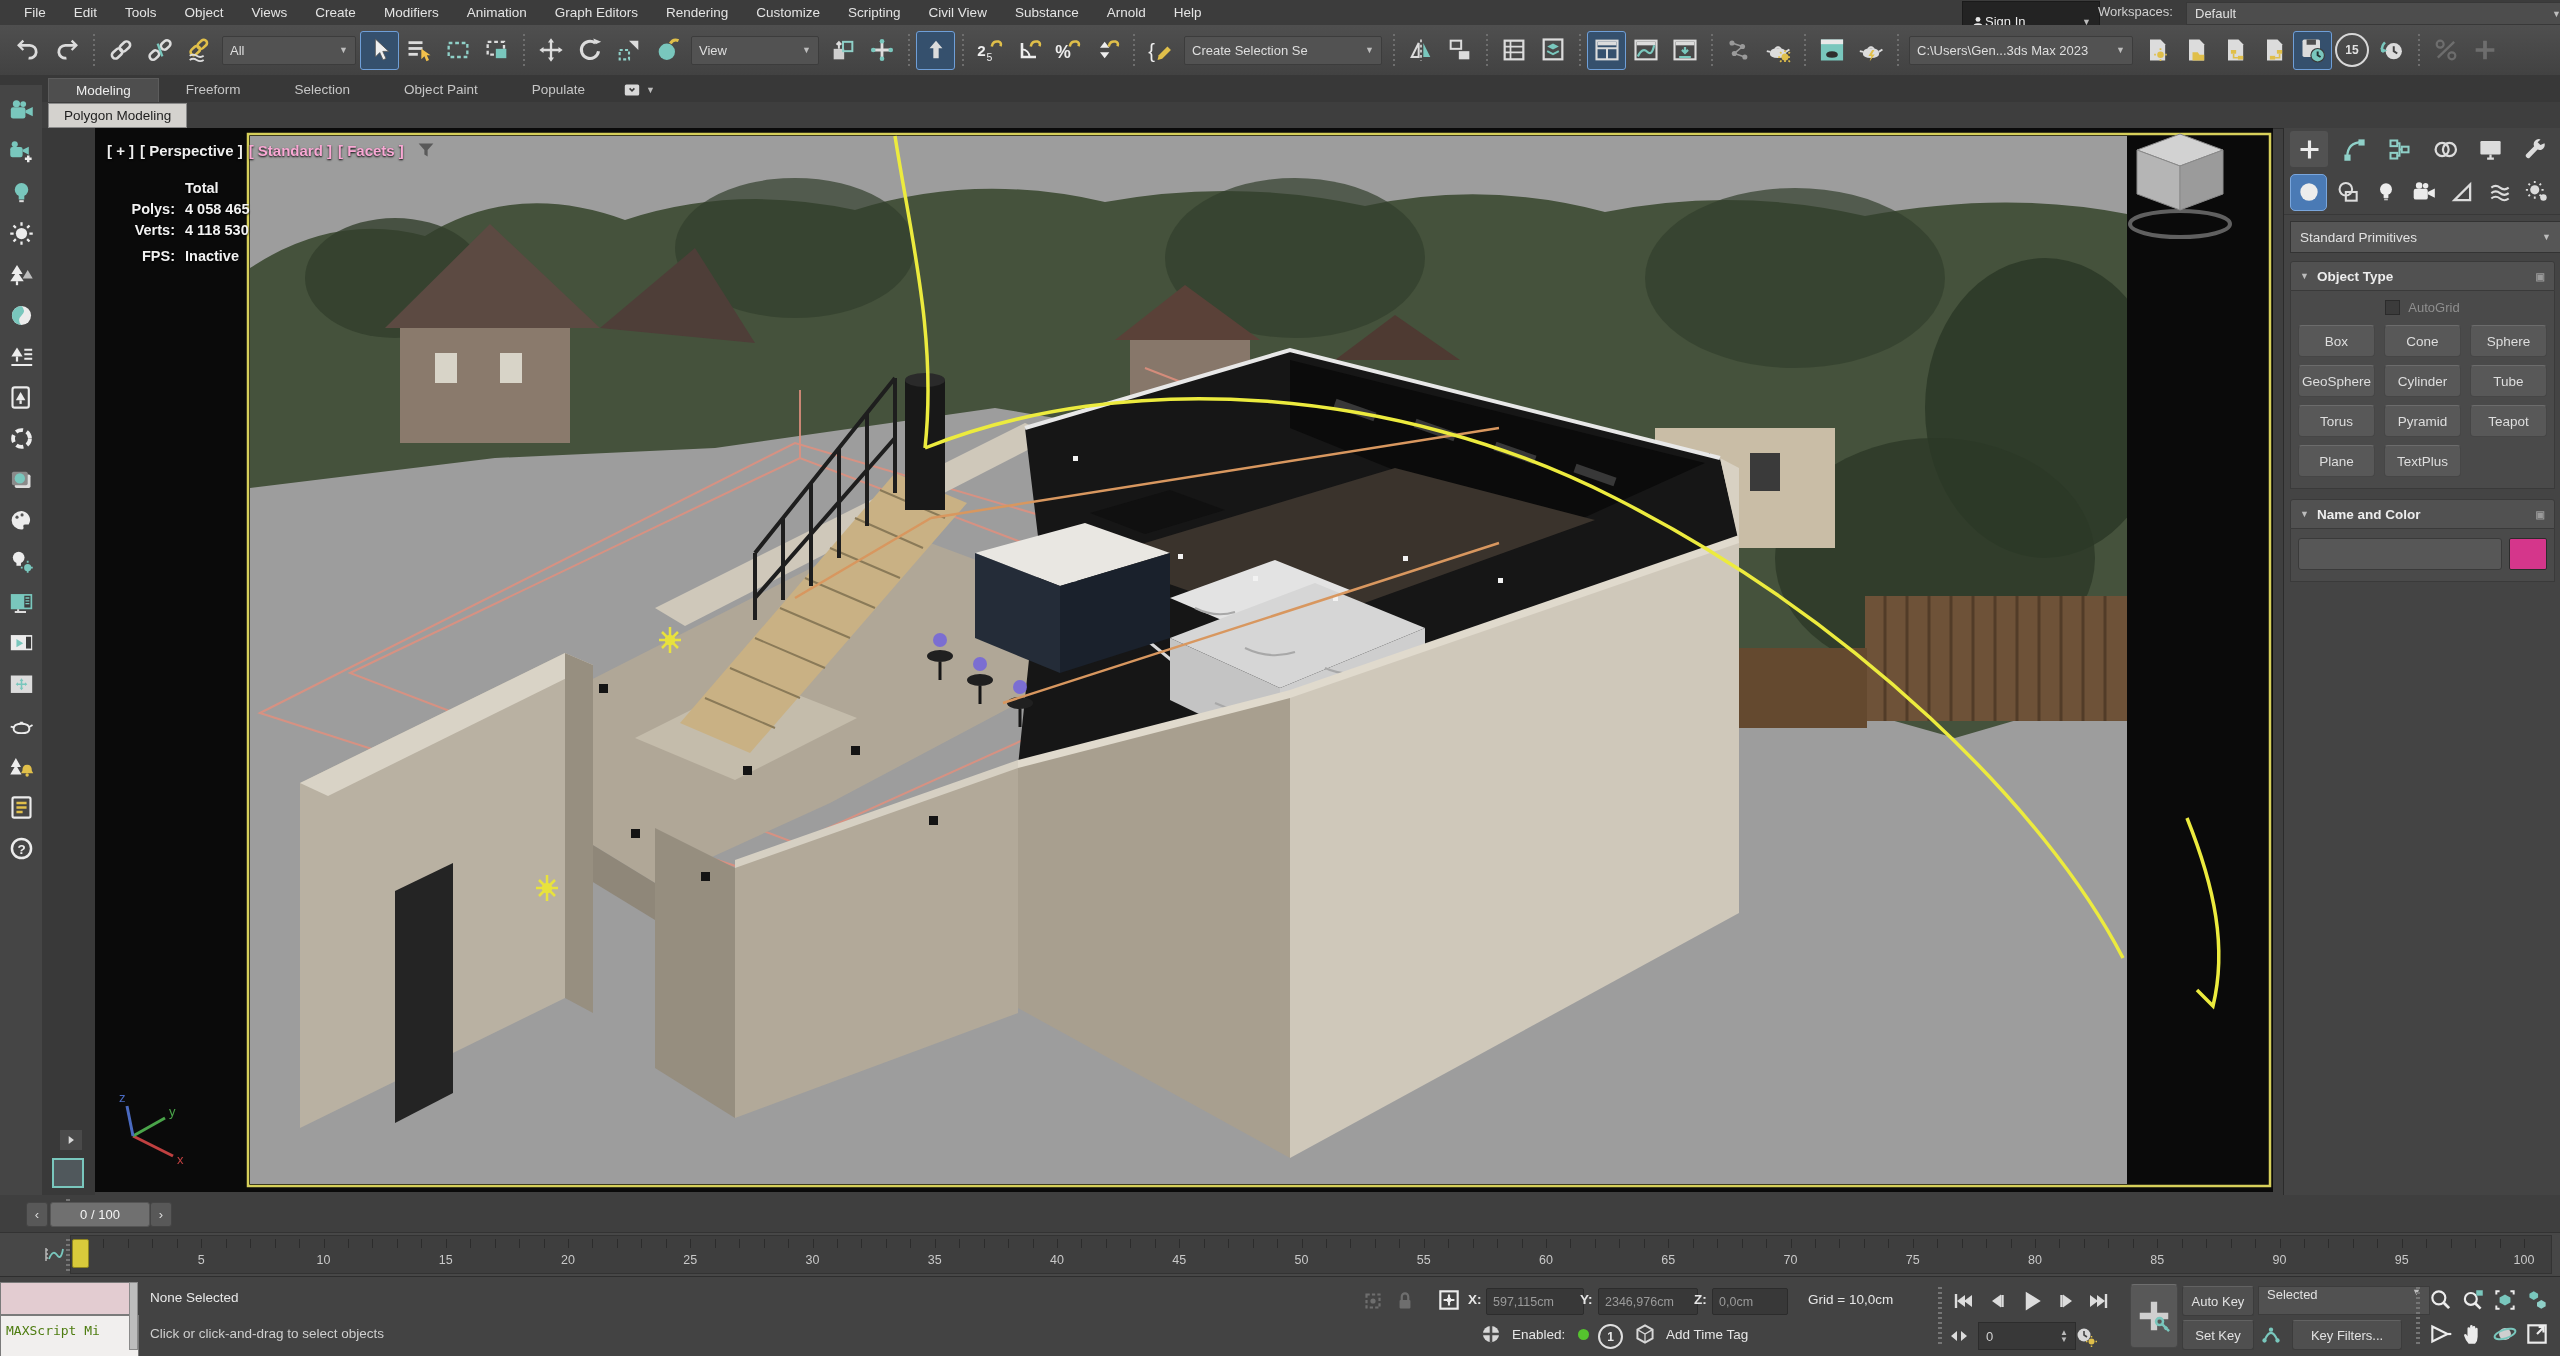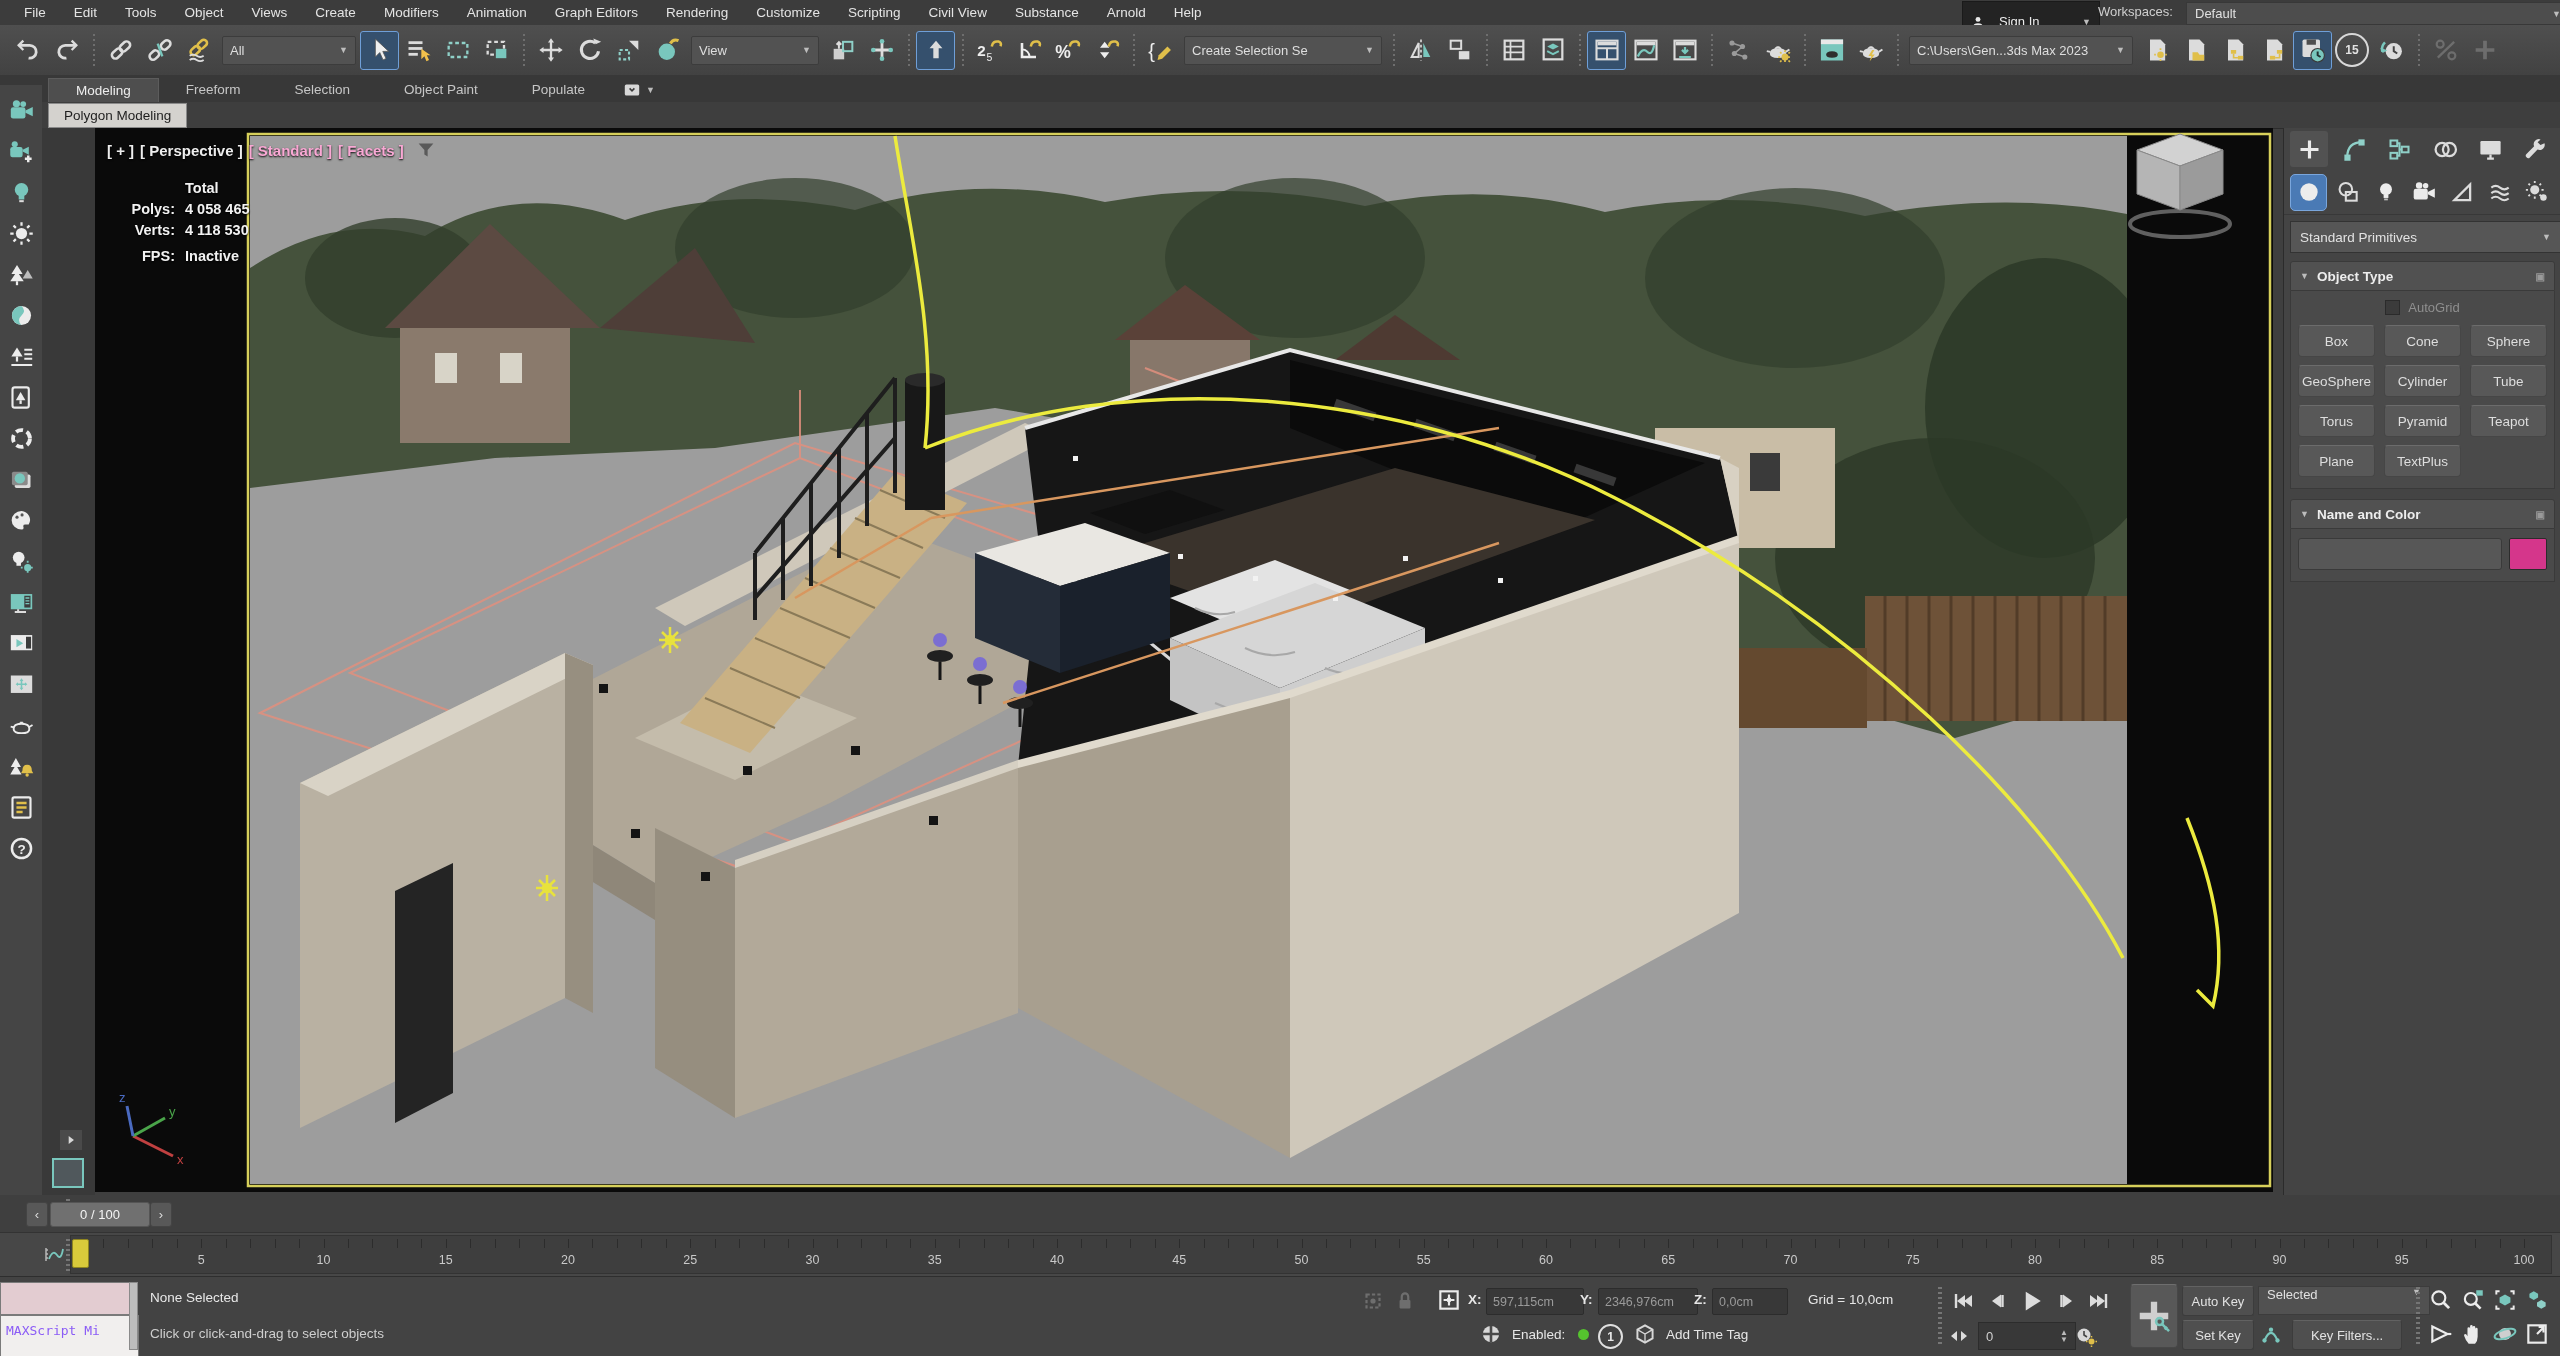--- a/index.html
+++ b/index.html
@@ -7,21 +7,21 @@
         font-family:"Liberation Sans",sans-serif;color:#d8d8d8;font-size:13px;-webkit-user-select:none}
   .abs{position:absolute}
   svg{display:block}
   svg text{font-family:"Liberation Sans",sans-serif}
 
   
   #menubar{left:0;top:0;width:2560px;height:25px;background:#3c3c3c;border-bottom:1px solid #2a2a2a;
            display:flex;align-items:center;padding-left:10px}
   .menu{padding:3px 14px;color:#e4e4e4;font-size:13.5px;white-space:nowrap;cursor:default}
   #signin{left:1962px;top:1px;width:120px;height:23px;background:#232323;display:flex;align-items:center;
-          gap:14px;padding:8px 8px;border:1px solid #1a1a1a}
+          gap:0;padding:8px 8px;border:1px solid #1a1a1a}
   #signin svg{width:14px;height:14px}
   #wslabel{left:2098px;top:4px;color:#cfcfcf;font-size:13px}
   #wsdd{left:2186px;top:2px;width:366px;height:21px;background:#4d4d4d;border:1px solid #383838;
         display:flex;align-items:center;justify-content:space-between;padding:0 8px;color:#e0e0e0}
   .caret{font-size:9px;color:#bdbdbd}
 
   
   #toolbar{left:0;top:25px;width:2560px;height:50px;background:linear-gradient(#4f4f4f,#424242);
            border-bottom:1px solid #2d2d2d;display:flex;align-items:center;padding-left:8px}
   .tbtn{width:37px;height:37px;border-radius:3px;display:flex;align-items:center;justify-content:center;
@@ -108,21 +108,21 @@
   .ticklbl{position:absolute;top:17px;transform:translateX(-50%);font-size:12.5px;color:#c9c9c9}
   .ticklbl.cur{color:#ddcf45;font-weight:bold}
   #playhead{position:absolute;top:3px;width:15px;height:27px;background:#d9ca3b;border:1px solid #8f8520;border-radius:2px}
   #tbmode{position:absolute;left:42px;top:9px;width:24px;height:24px}
   #tbmode svg{width:24px;height:24px}
 
   
   #statusbar{left:0;top:1276px;width:2560px;height:80px;background:#434343;border-top:1px solid #2e2e2e}
   #mxl-top{position:absolute;left:0;top:5px;width:128px;height:31px;background:#e3ccd1;border:1px solid #7a7a7a}
   #mxl-bot{position:absolute;left:0;top:38px;width:128px;height:33px;background:#f1efee;border:1px solid #7a7a7a;
-           color:#8b5cf6;font-family:"DejaVu Sans Mono",monospace;font-size:13px;padding:7px 4px 0 5px;white-space:nowrap;overflow:hidden}
+           color:#4d7c0f;font-family:"DejaVu Sans Mono",monospace;font-size:13px;padding:7px 4px 0 5px;white-space:nowrap;overflow:hidden}
   #mxl-sb{position:absolute;left:129px;top:5px;width:7px;height:66px;background:#bdbdbd;border:1px solid #8a8a8a}
   #selstatus{position:absolute;left:150px;top:13px;color:#e8e8e8;font-size:13.5px}
   #prompt{position:absolute;left:150px;top:49px;color:#cfcfcf;font-size:13.5px}
   .sicon{position:absolute;width:28px;height:28px}
   .sicon svg{width:26px;height:26px}
   .slbl{position:absolute;color:#e6e6e6;font-size:13.5px;font-weight:bold}
   .fld{position:absolute;height:25px;background:#383838;border:1px solid #2c2c2c;border-radius:2px;color:#9a9a9a;
        font-size:12.5px;display:flex;align-items:center;padding:0 6px}
   .sbtn{position:absolute;height:28px;background:#4f4f4f;border:1px solid #3c3c3c;border-top-color:#626262;border-radius:3px;
         display:flex;align-items:center;justify-content:center;color:#e2e2e2;font-size:13px}

